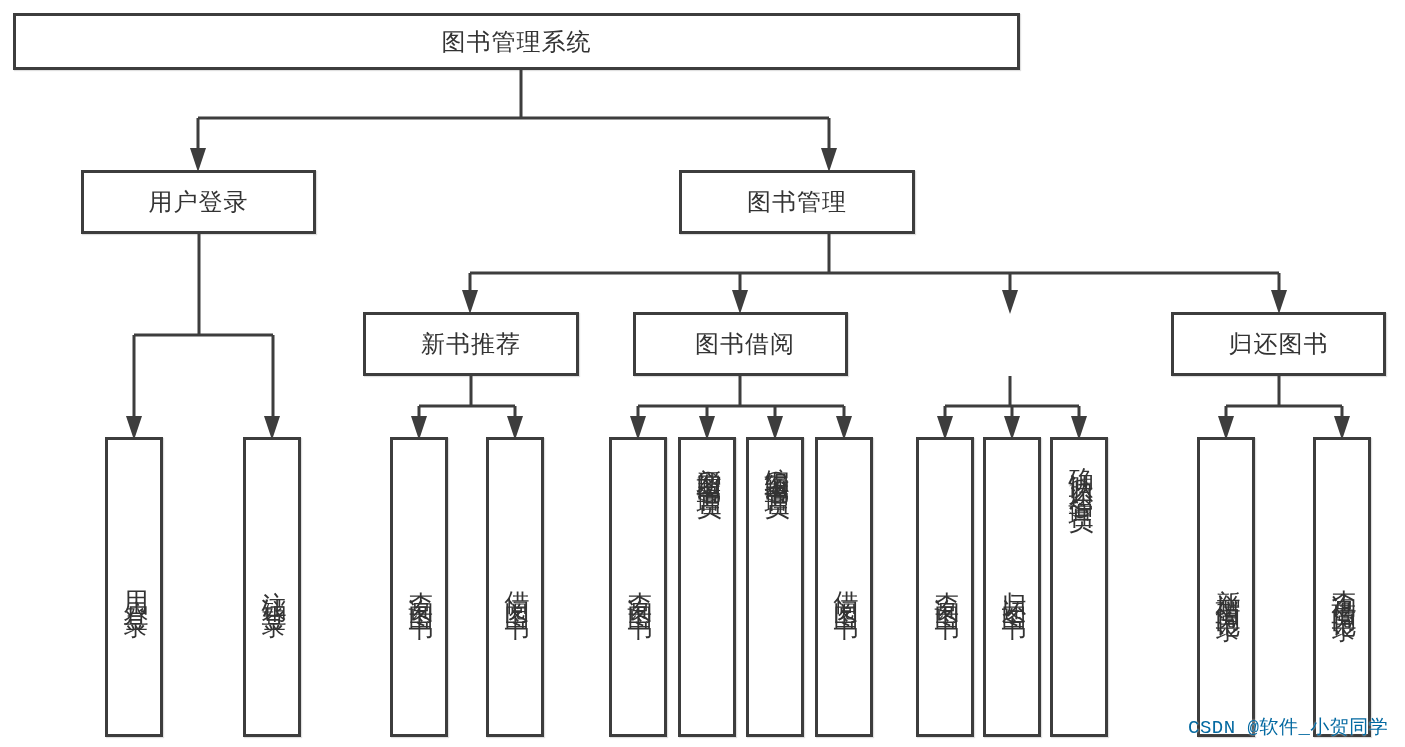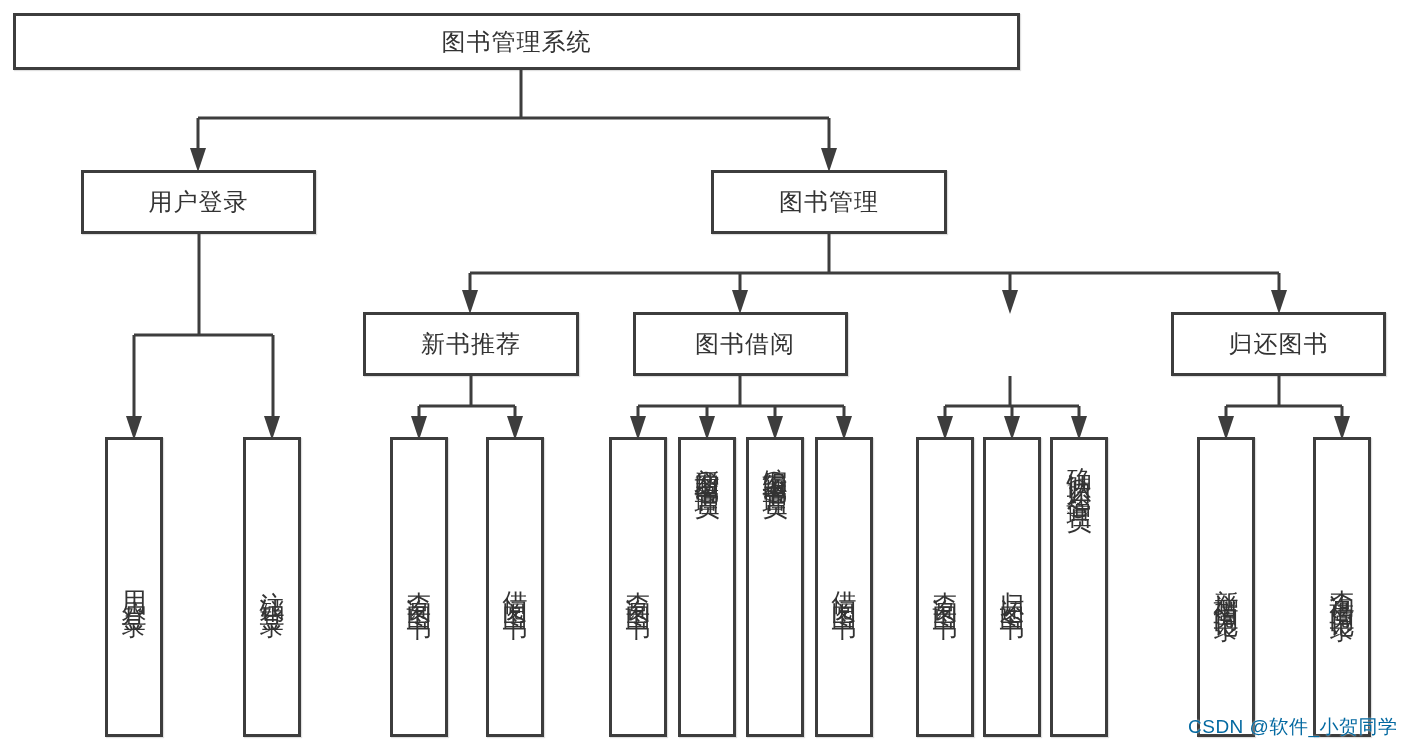--- a/index.html
+++ b/index.html
@@ -1,21 +1,21 @@
 <!DOCTYPE html>
 <html><head>
 <meta charset="utf-8">
 <style>
   html, body { margin: 0; padding: 0; background: #ffffff; }
   .canvas {
     position: relative;
     width: 1405px;
     height: 747px;
     background: #ffffff;
-    font-family: Liberation Sans, sans-serif;
+    font-family: Liberation Mono, monospace;
     overflow: hidden;
   }
   .connectors {
     position: absolute;
     left: 0; top: 0;
     z-index: 2;
     pointer-events: none;
   }
   .node {
     position: absolute;
@@ -106,21 +106,21 @@
     </g>
   </svg>
 
   <div class="node" style="left:13px; top:13px; width:1007px; height:57px;">
     <span>图书管理系统</span>
   </div>
 
   <div class="node" style="left:81px; top:170px; width:235px; height:64px;">
     <span>用户登录</span>
   </div>
-  <div class="node" style="left:711px; top:170px; width:236px; height:64px;text-align:right;">
+  <div class="node" style="left:679px; top:170px; width:236px; height:64px;text-align:right;">
     <span>图书管理</span>
   </div>
 
   <div class="node" style="left:363px; top:312px; width:216px; height:64px;align-items:center;">
     <span>新书推荐</span>
   </div>
   <div class="node" style="left:633px; top:312px; width:215px; height:64px;padding-left:9px;">
     <span>图书借阅</span>
   </div>
   <div class="node" style="left:1171px; top:312px; width:215px; height:64px;">

